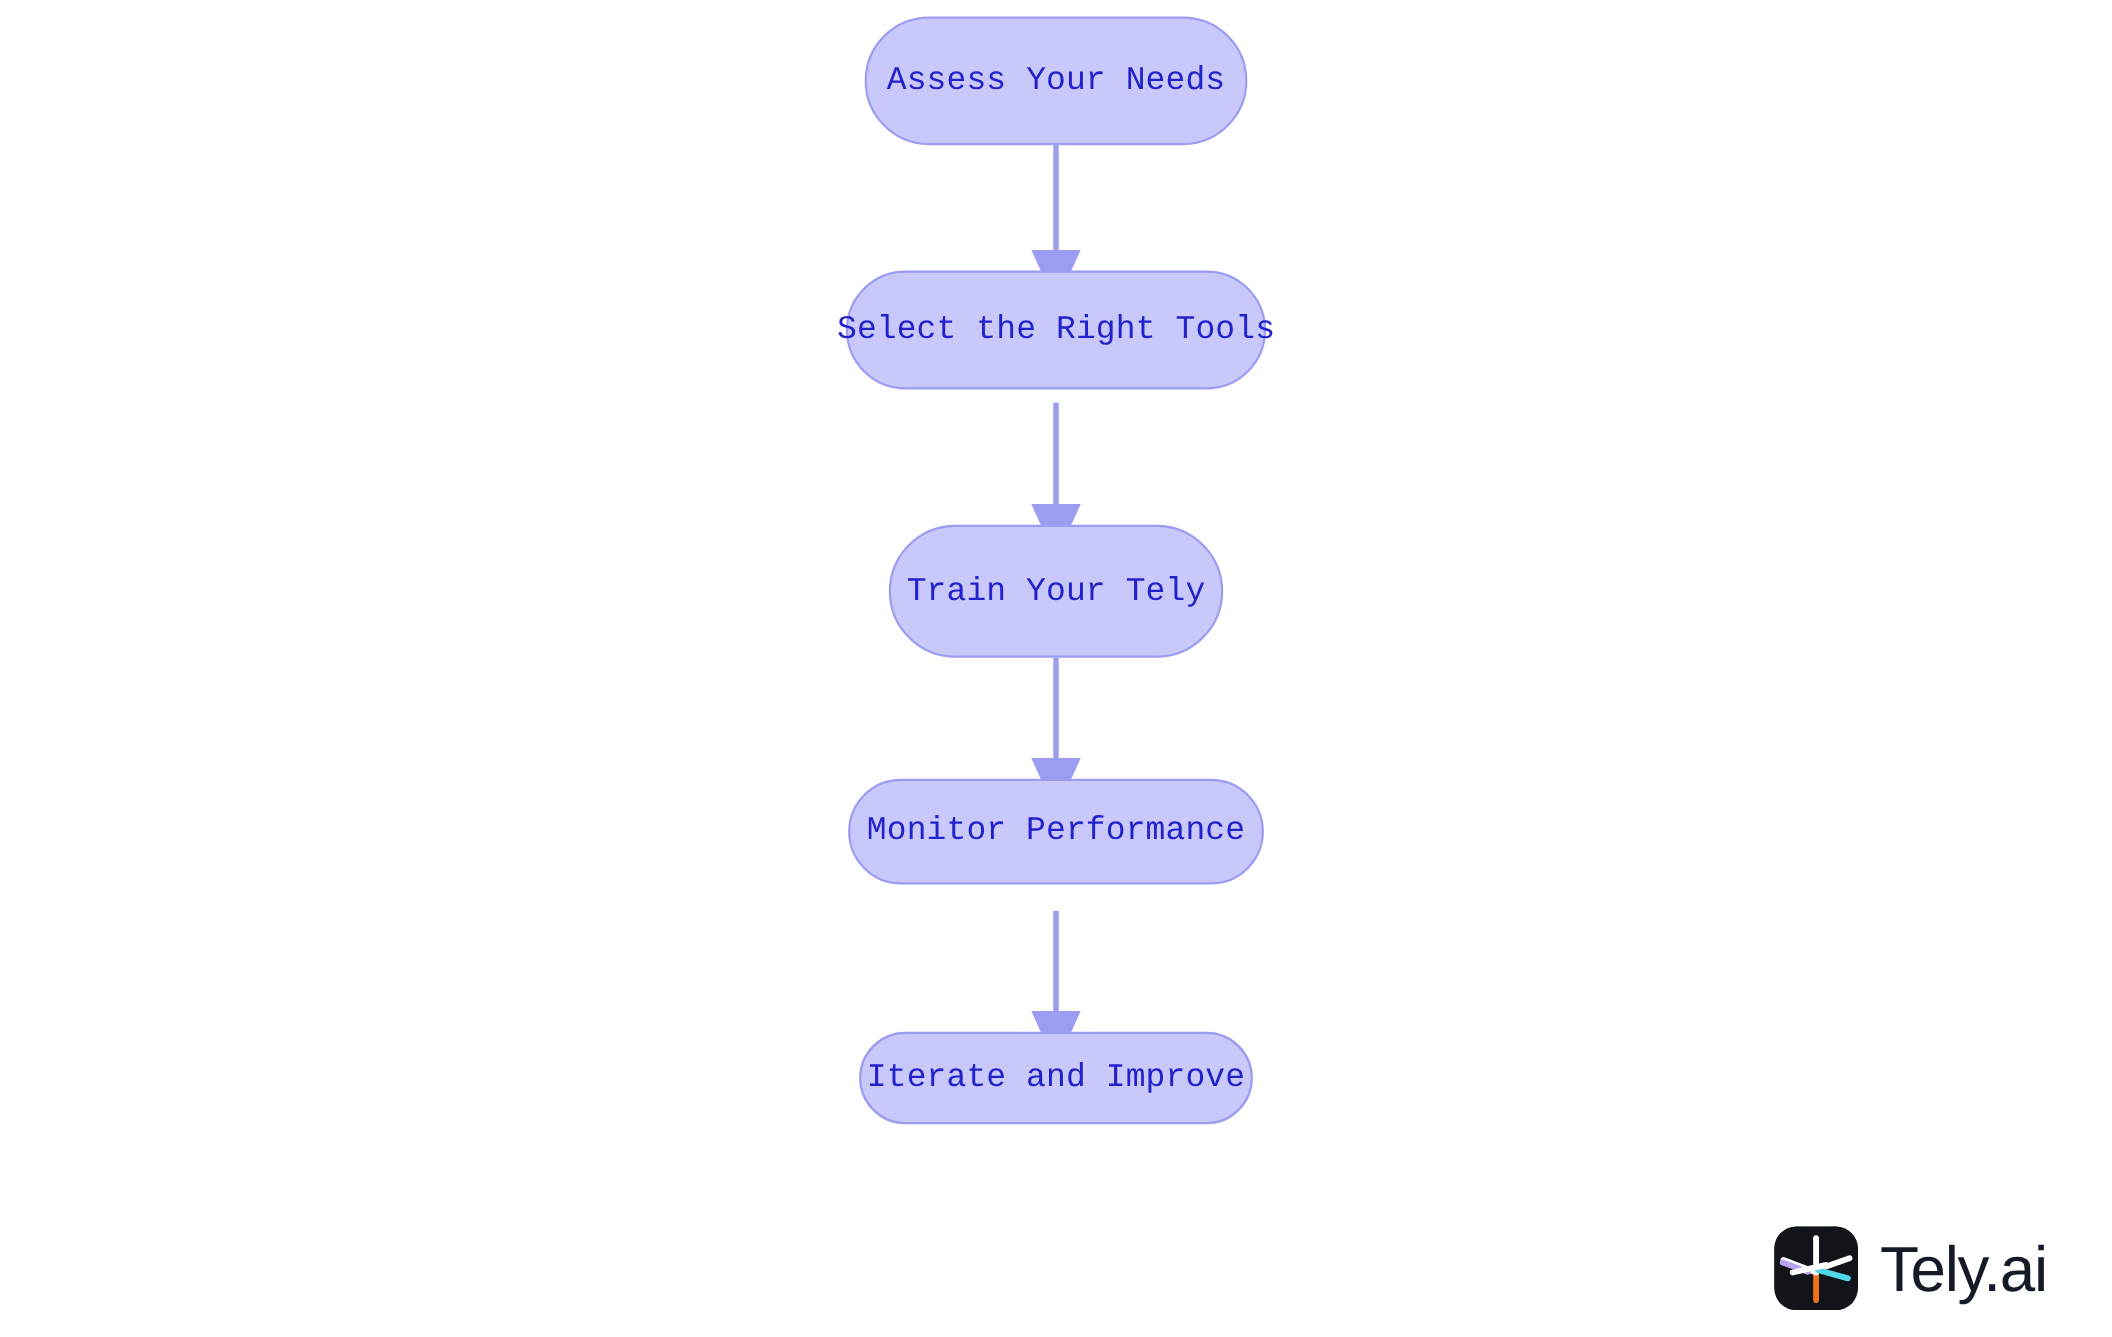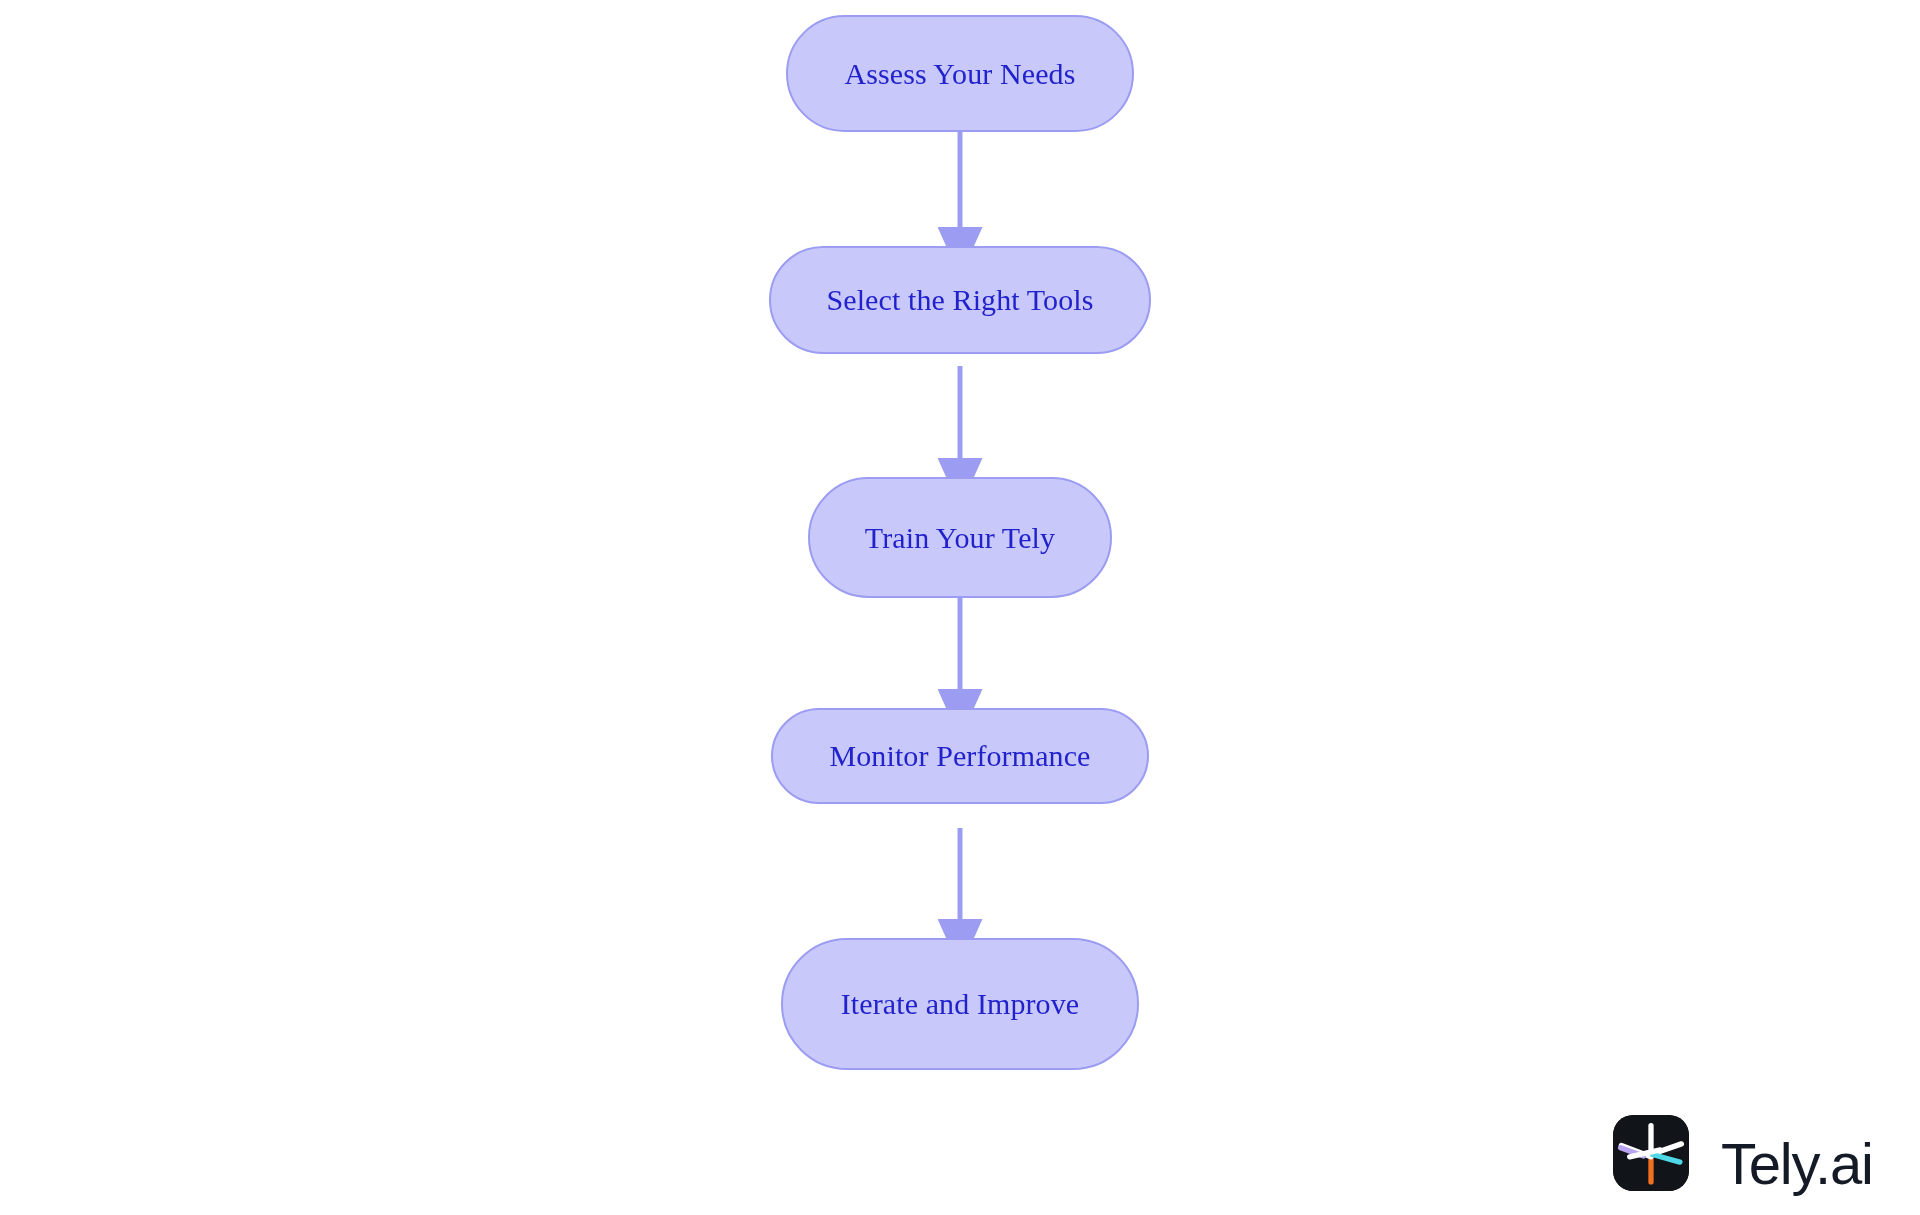--- a/index.html
+++ b/index.html
@@ -27,21 +27,21 @@
   .node {
     position: absolute;
     box-sizing: border-box;
     background: #c8c9fa;
     border: 2px solid #9b9cf2;
     border-radius: 999px;
     display: flex;
     align-items: center;
     justify-content: center;
     color: #2222cc;
-    font-family: Liberation Serif, serif;
+    font-family: Liberation Mono, monospace;
     font-size: 30px;
     font-weight: 400;
     letter-spacing: 0.1px;
     white-space: nowrap;
     line-height: 1;
   }
 
   .node-label {
     pointer-events: none;
   }
@@ -55,22 +55,22 @@
     height: 1215px;
     pointer-events: none;
   }
 
   
   #brand-logo {
     position: absolute;
     left: 1613px;
     top: 1115px;
     display: flex;
-    align-items: flex-end;
-    gap: 32px;
+    align-items: center;
+    gap: 20px;
   }
   #brand-mark {
     width: 76px;
     height: 76px;
     border-radius: 20px;
     background: #111418;
     display: block;
   }
   #brand-wordmark {
     font-family: "Liberation Sans", sans-serif;
@@ -112,21 +112,21 @@
   </div>
 
   <div class="node" style="left:808px; top:477px; width:304px; height:121px;">
     <span class="node-label">Train Your Tely</span>
   </div>
 
   <div class="node" style="left:771px; top:708px; width:378px; height:96px;">
     <span class="node-label">Monitor Performance</span>
   </div>
 
-  <div class="node" style="left:781px; top:938px; width:358px; height:132px;">
+  <div class="node" style="left:781px; top:938px; width:358px; height:84px;">
     <span class="node-label">Iterate and Improve</span>
   </div>
 
 </div>
 
 <div id="brand-logo">
 
   <svg id="brand-mark" viewBox="0 0 100 100" xmlns="http://www.w3.org/2000/svg">
     <rect x="0" y="0" width="100" height="100" rx="26" ry="26" fill="#111418"></rect>
     <g stroke-linecap="round">

